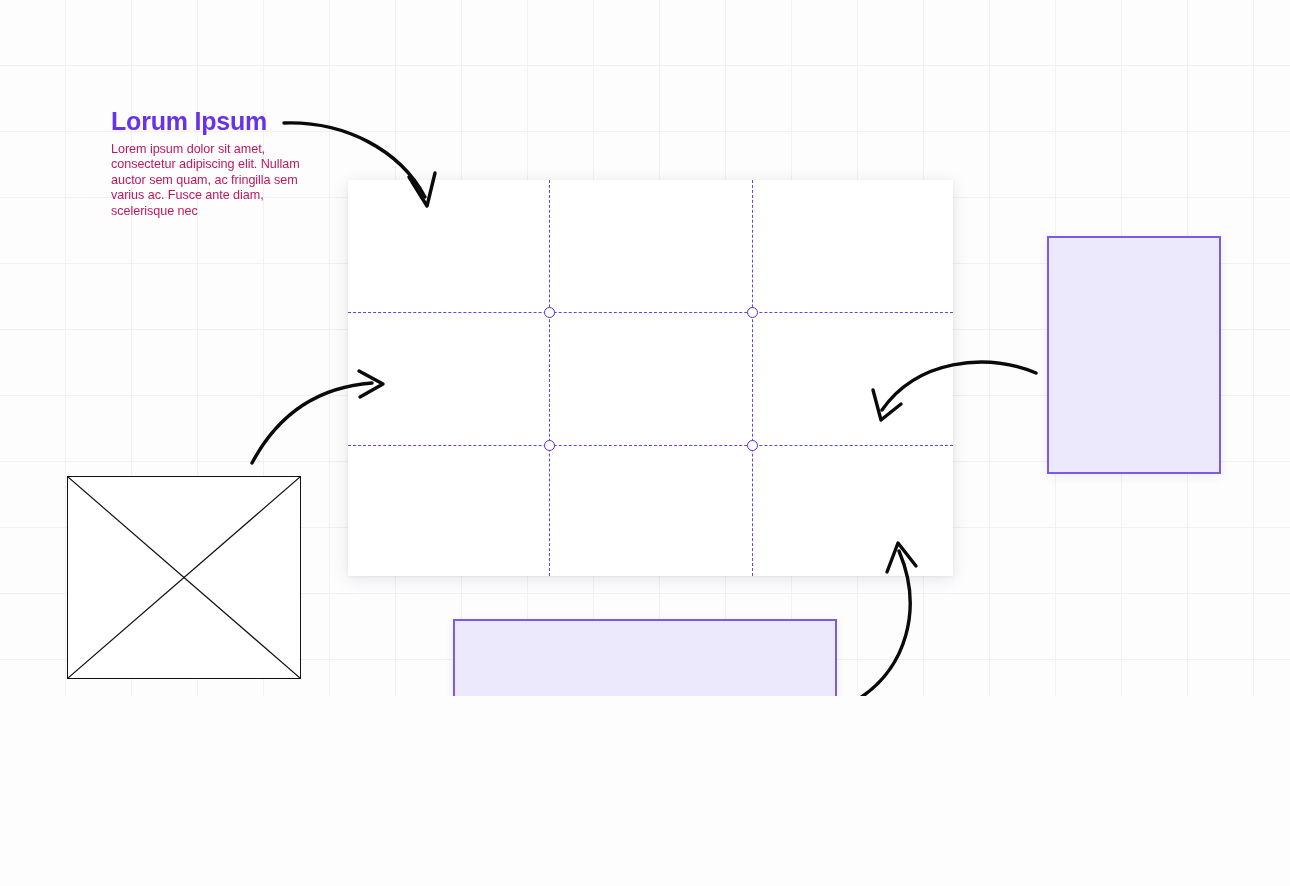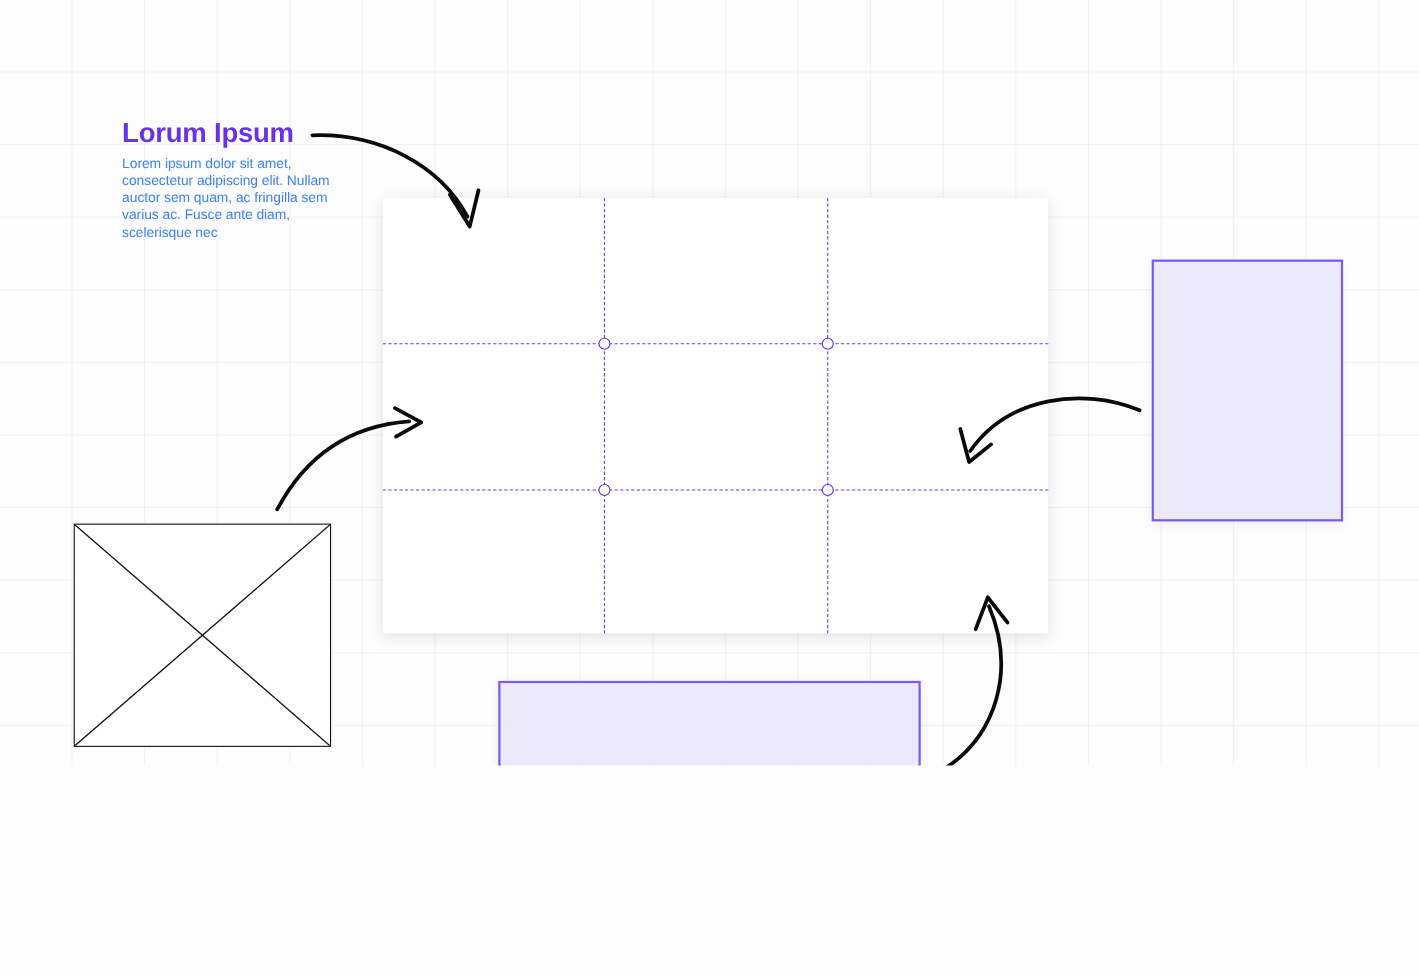--- a/index.html
+++ b/index.html
@@ -50,21 +50,21 @@
     line-height: 30px;
     font-weight: bold;
     letter-spacing: -0.2px;
     color: #6633e8;
     white-space: nowrap;
   }
   #annotation-body {
     margin: 6px 0 0 0;
     font-size: 12.6px;
     line-height: 15.4px;
-    color: #3b82f6;
+    color: #be185d;
     letter-spacing: -0.05px;
   }
 
   
   #canvas-frame {
     position: absolute;
     left: 348px;
     top: 180px;
     width: 605px;
     height: 396px;

